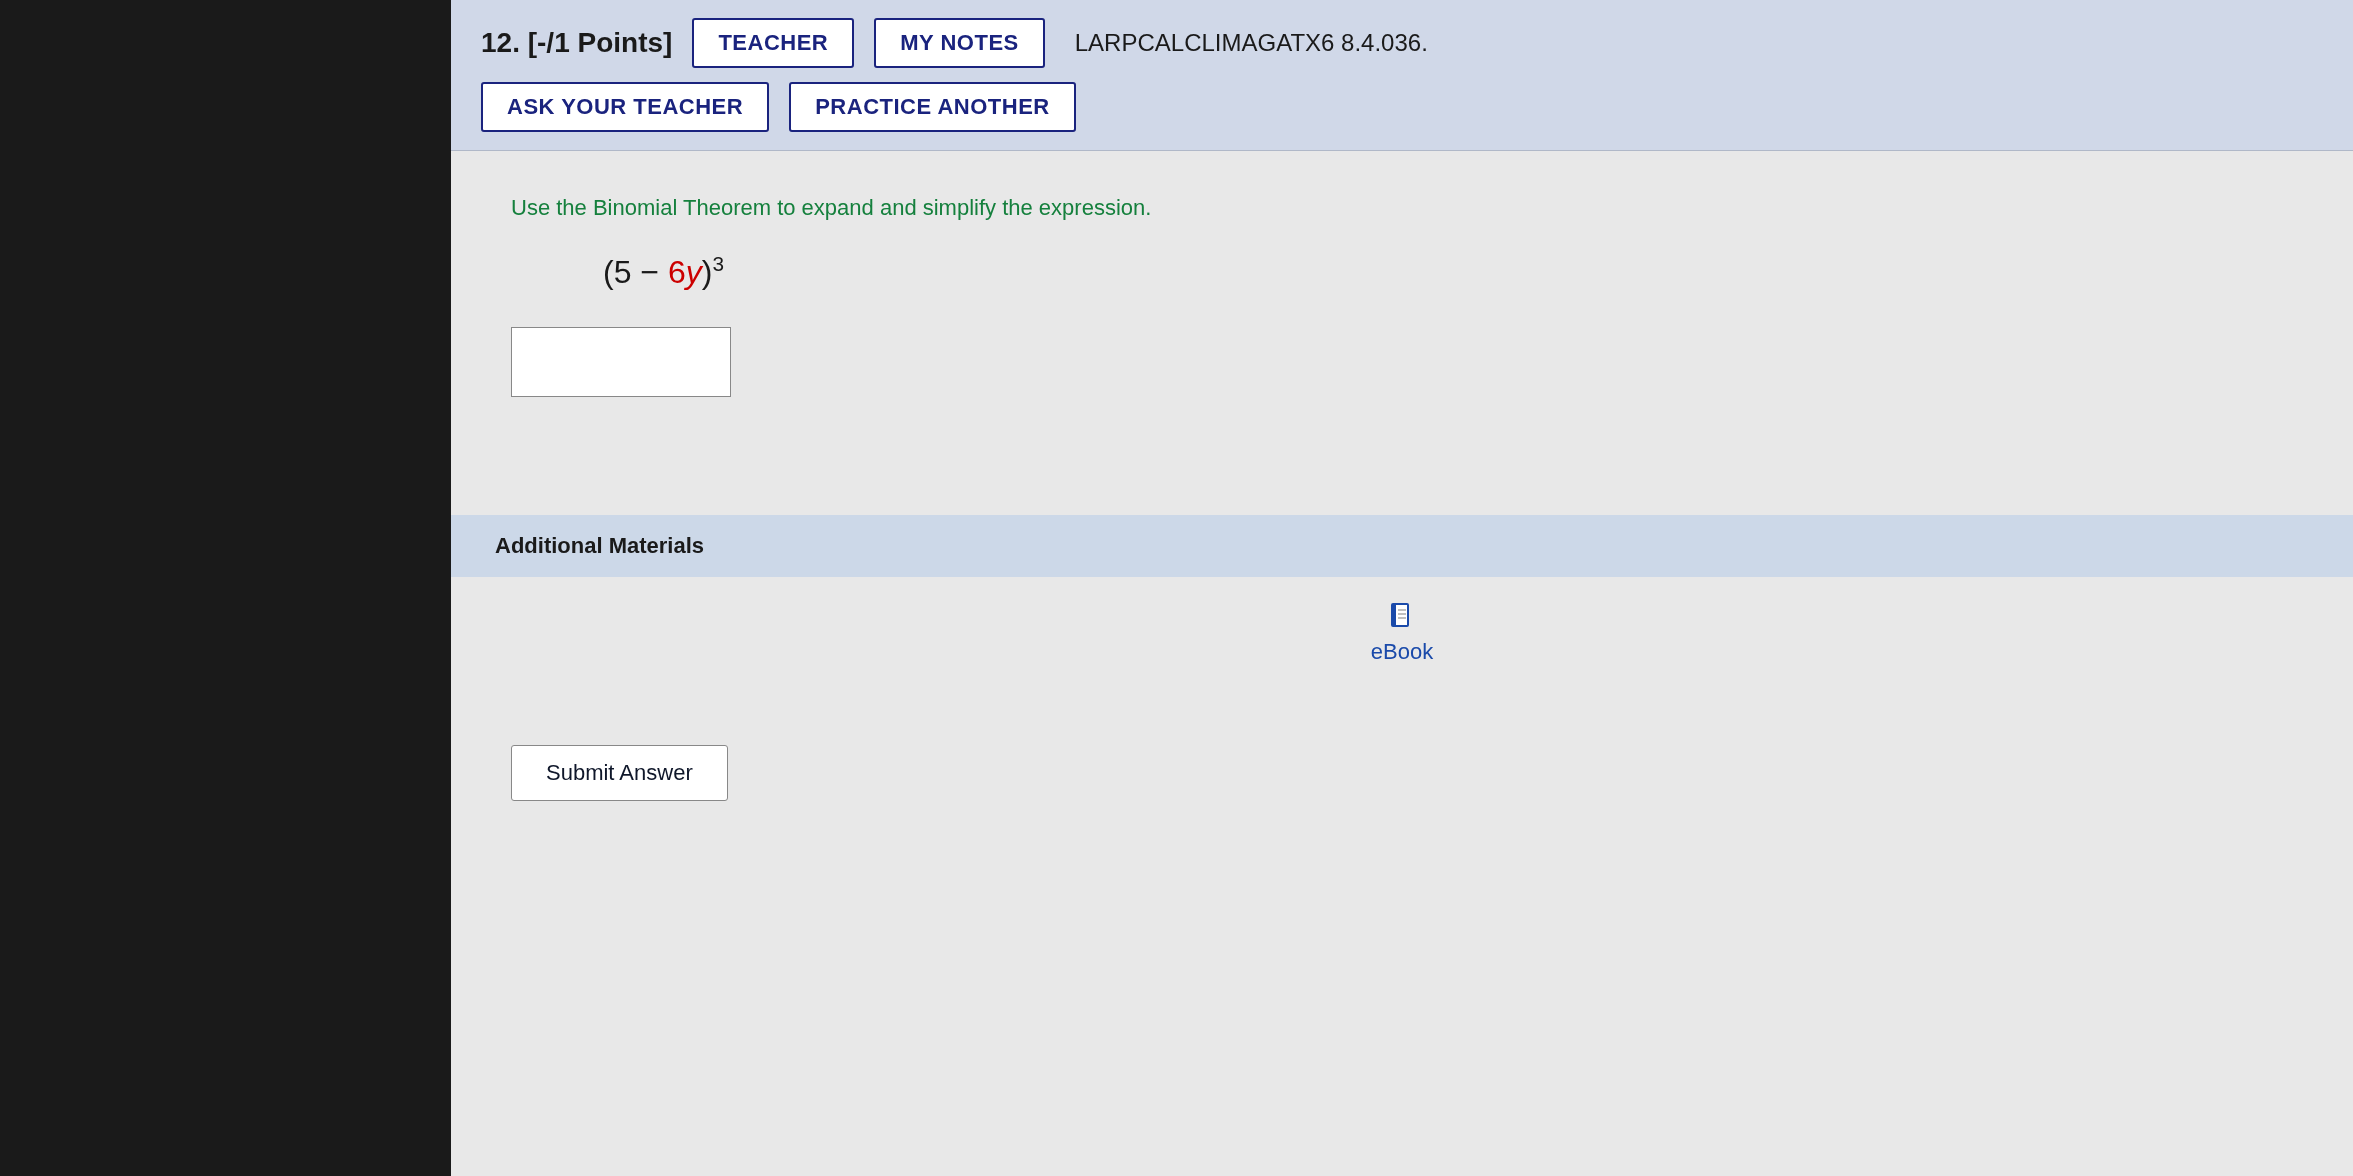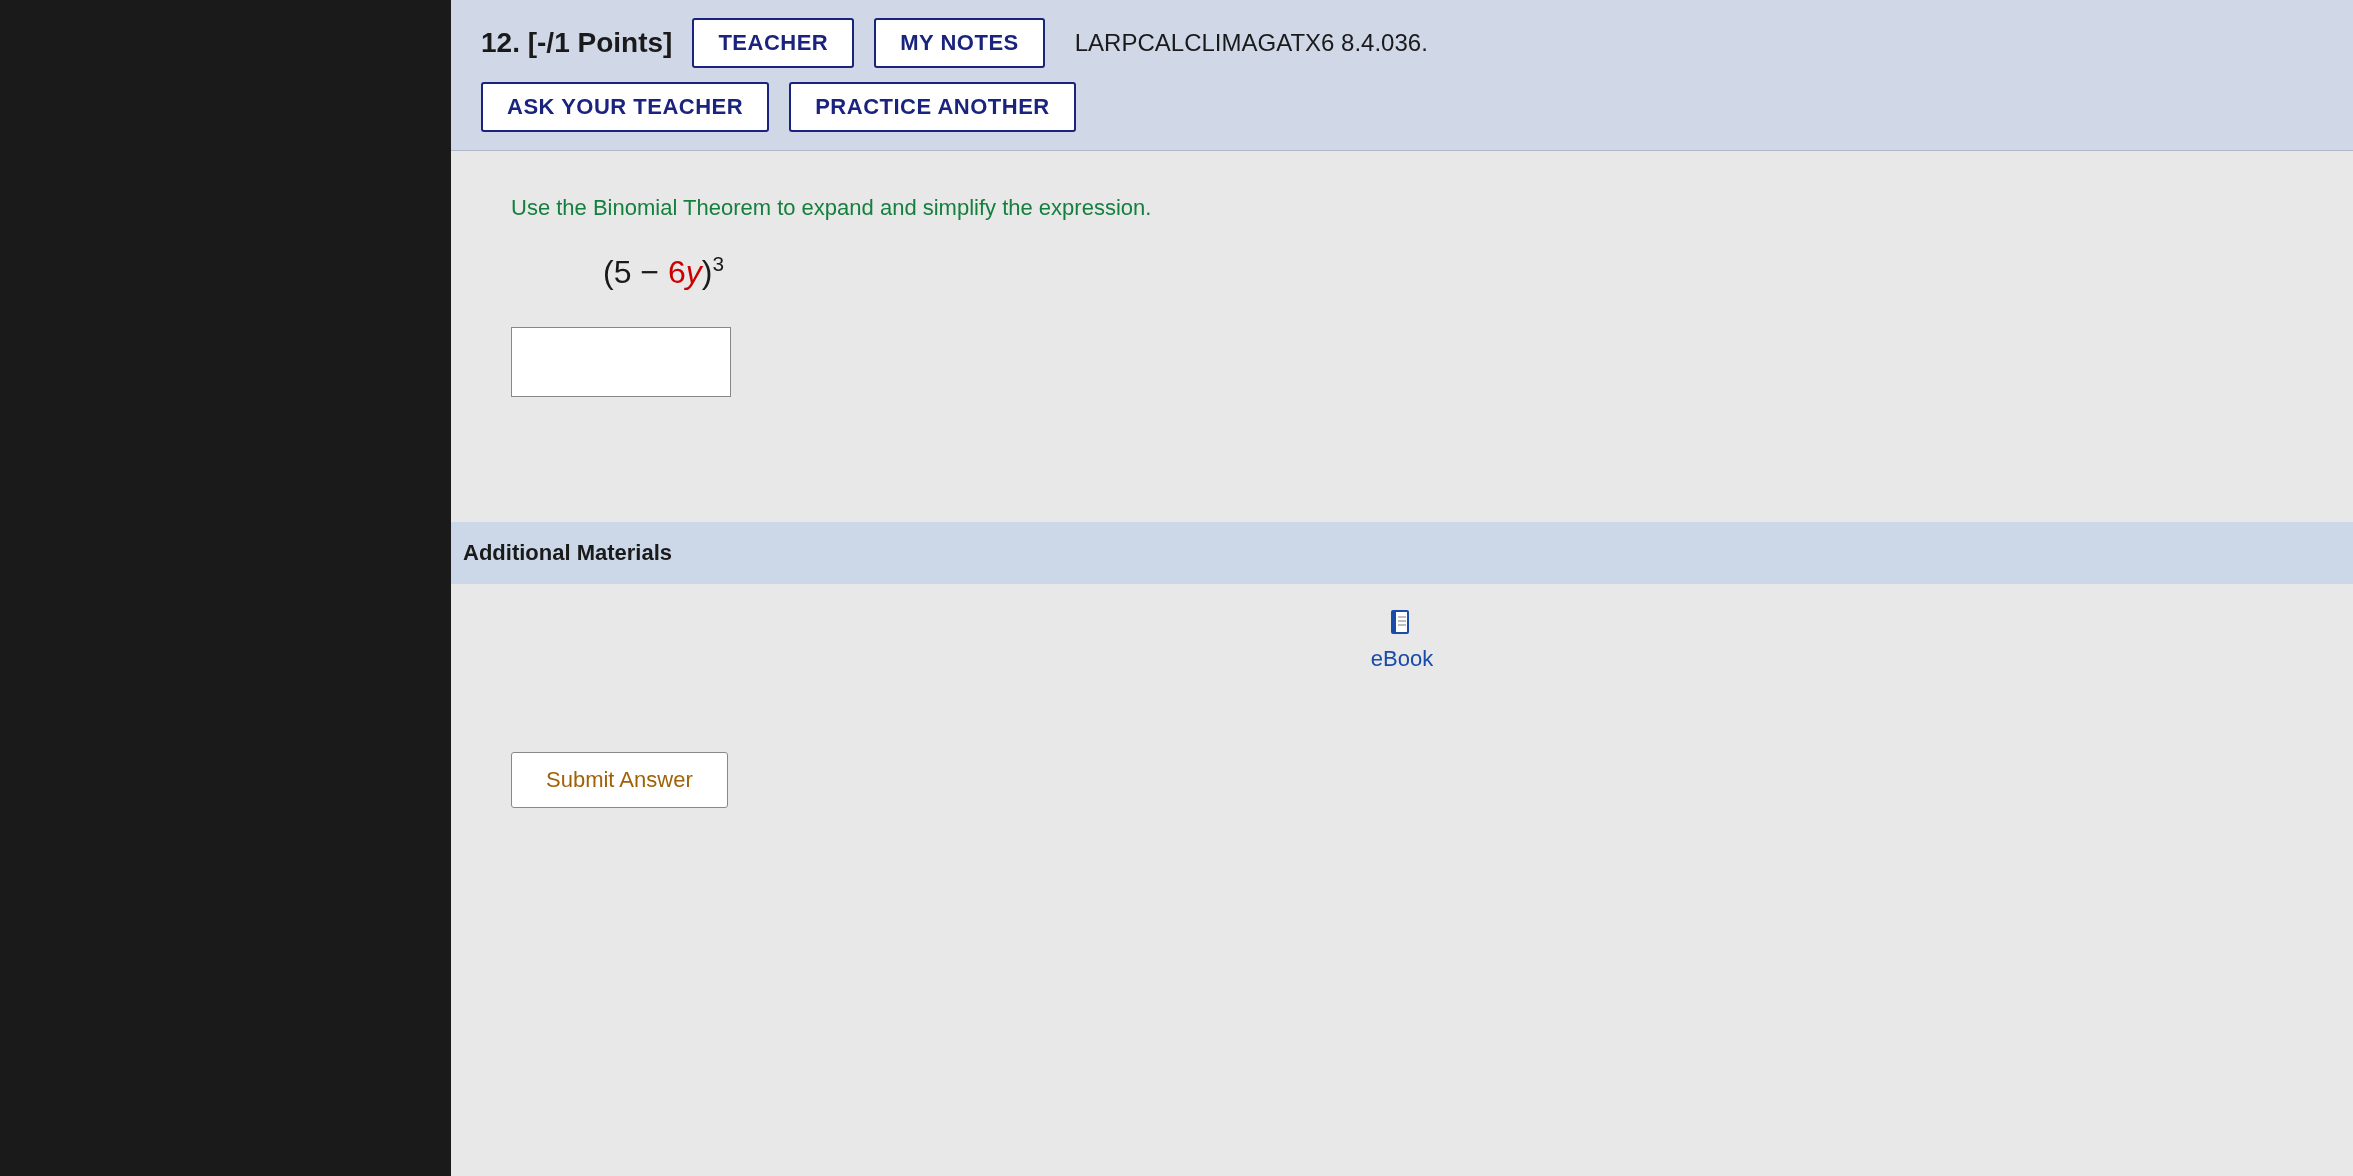--- a/index.html
+++ b/index.html
@@ -108,22 +108,22 @@
       width: 220px;
       height: 70px;
       display: block;
       margin-bottom: 40px;
       padding: 8px;
       font-size: 18px;
     }
 
     .additional-materials-section {
       background-color: #ccd8e8;
-      padding: 18px 12px;
-      margin: 15px -60px;
+      padding: 18px 44px;
+      margin: 8px -60px;
       margin-bottom: 0;
     }
 
     .additional-materials-title {
       font-size: 22px;
       font-weight: bold;
       color: #1a1a1a;
     }
 
     .ebook-row {
@@ -149,21 +149,21 @@
     }
 
     .submit-section {
       padding: 40px 0px;
       margin-top: 40px;
     }
 
     .btn-submit {
       border: 1.5px solid #888;
       background-color: white;
-      color: #a16207;
+      color: #0f172a;
       font-size: 22px;
       padding: 14px 34px;
       cursor: pointer;
       border-radius: 3px;
     }
 
     .materials-and-below {
       padding: 30px 60px;
     }
   </style>

